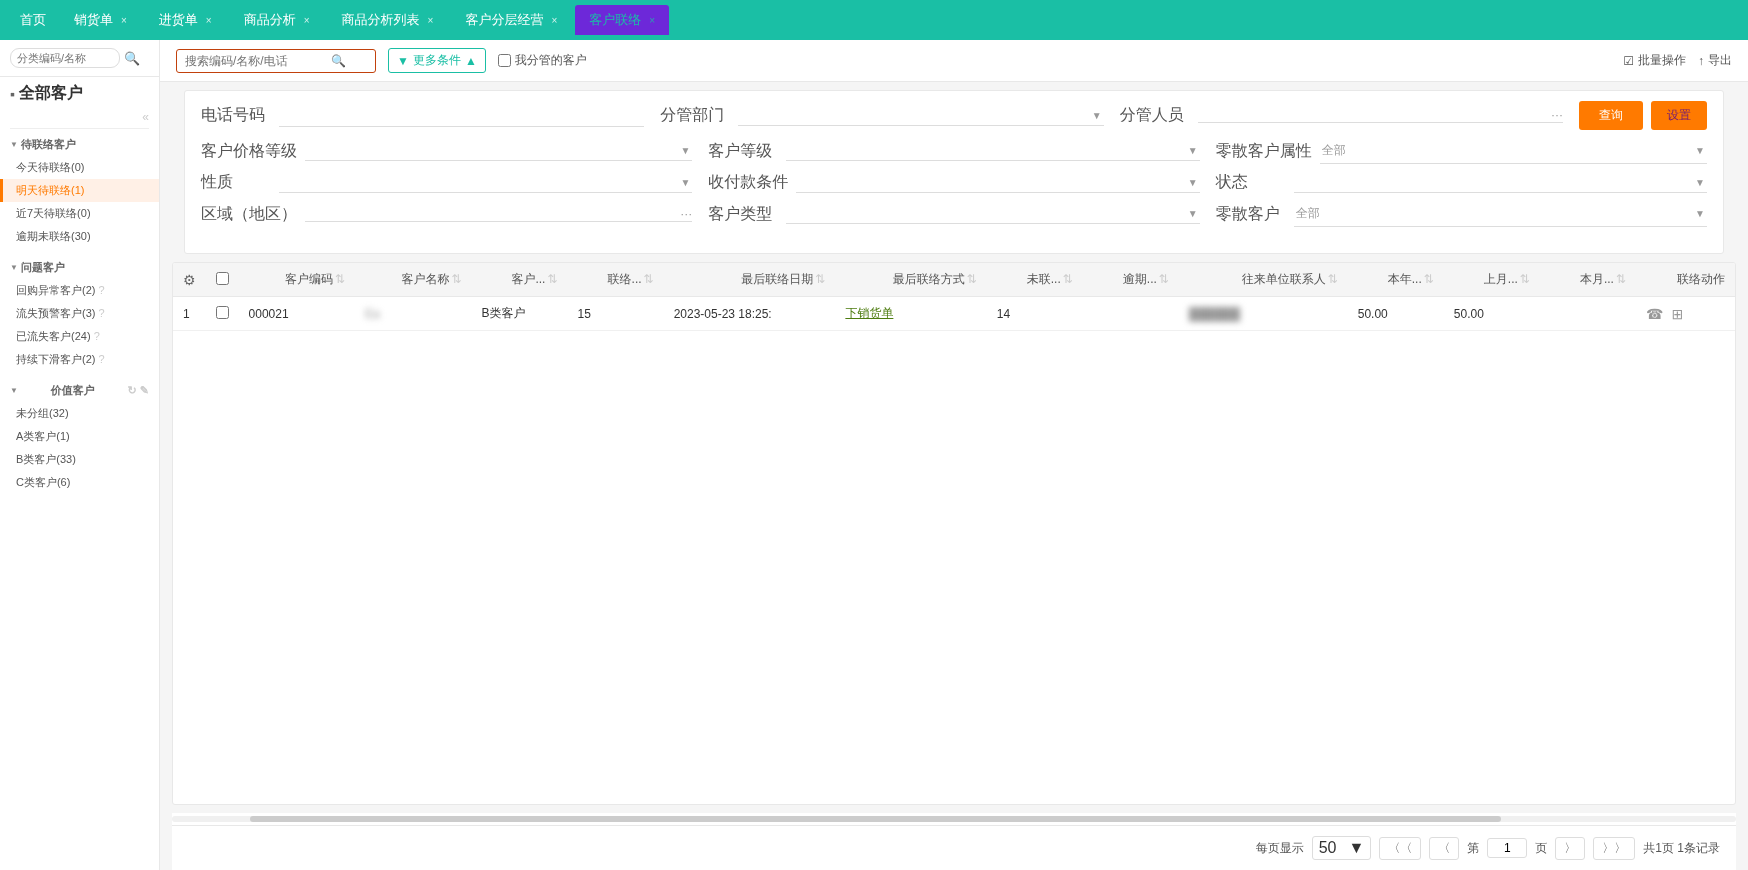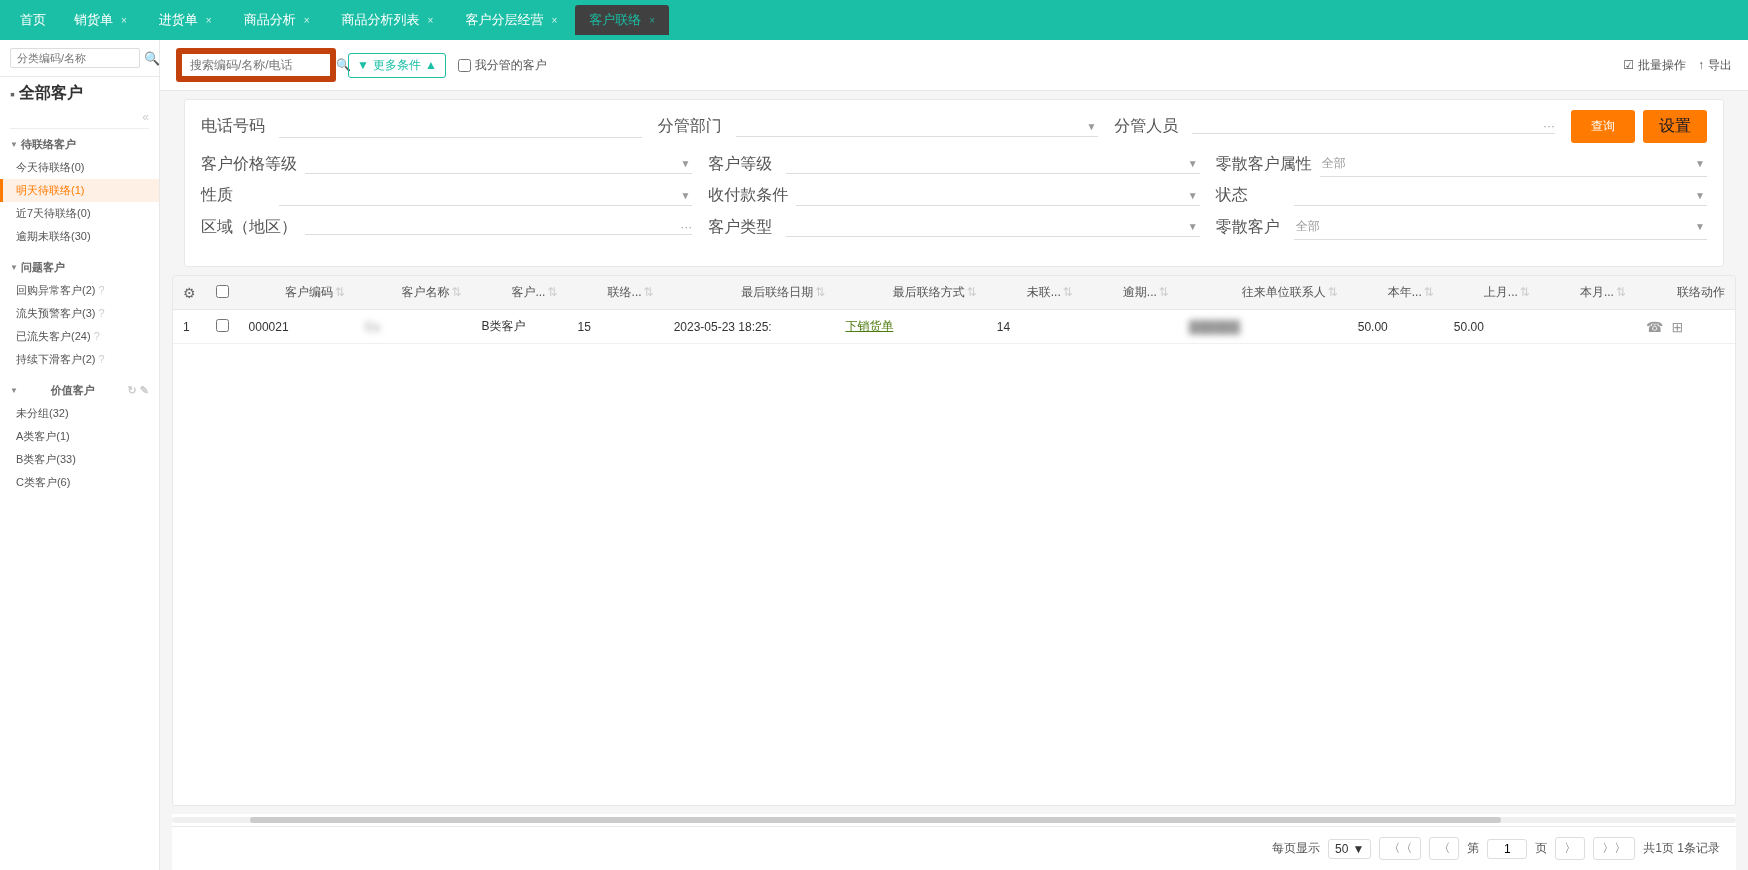--- a/index.html
+++ b/index.html
@@ -1,86 +1,86 @@
 <!DOCTYPE html>
 <html><head>
   <meta charset="utf-8">
   <style>
     * { margin: 0; padding: 0; box-sizing: border-box; }
     body { font-family: 'Microsoft YaHei', Arial, sans-serif; font-size: 12px; background: #f5f5f5; color: #333; width: 1748px; min-height: 870px; overflow-x: hidden; }
 
     
     .top-nav { background: #1abfa5; height: 40px; display: flex; align-items: center; padding: 0 10px; gap: 4px; }
     .nav-item { color: white; padding: 6px 14px; border-radius: 3px 3px 0 0; cursor: pointer; font-size: 13px; display: flex; align-items: center; gap: 4px; white-space: nowrap; }
-    .nav-item.active { background: #404040; color: #1abfa5; }
+    .nav-item.active { background: #6d28d9; color: #1abfa5; }
     .nav-item .close-x { font-size: 10px; opacity: 0.8; margin-left: 4px; }
     .nav-home { color: white; font-size: 13px; padding: 6px 10px; cursor: pointer; }
 
     
     .main-layout { display: flex; height: calc(870px - 40px); }
 
     
     .sidebar { width: 160px; background: white; border-right: 1px solid #e8e8e8; padding: 0; flex-shrink: 0; overflow-y: auto; }
     .sidebar-search { display: flex; align-items: center; padding: 8px 10px; border-bottom: 1px solid #e8e8e8; gap: 4px; }
-    .sidebar-search input { border: 1px solid #ddd; border-radius: 2px; padding: 3px 6px; font-size: 11px; width: 130px; outline: none; color: #999; }
+    .sidebar-search input { border: 1px solid #ddd; border-radius: 9px; padding: 3px 6px; font-size: 11px; width: 110px; outline: none; color: #999; }
     .sidebar-search .search-icon-btn { cursor: pointer; color: #999; font-size: 13px; }
     .sidebar-all { display: flex; align-items: center; padding: 6px 10px; font-weight: bold; font-size: 16px; cursor: pointer; }
     .sidebar-all::before { content: '▪'; margin-right: 4px; color: #666; font-size: 14px; }
 
     .sidebar-category { padding: 4px 0; }
     .sidebar-cat-title { padding: 4px 10px; font-size: 11px; color: #666; font-weight: bold; display: flex; align-items: center; gap: 3px; }
     .sidebar-cat-title::before { content: '▼'; font-size: 8px; color: #888; }
     .sidebar-item { padding: 4px 16px; font-size: 11px; color: #555; cursor: pointer; white-space: nowrap; overflow: hidden; text-overflow: ellipsis; }
     .sidebar-item.active { background: #fff0e6; color: #ff7a00; border-left: 3px solid #ff7a00; padding-left: 13px; }
 
     
     .content-area { flex: 1; display: flex; flex-direction: column; overflow: hidden; }
 
     
     .search-bar { background: white; padding: 8px 16px; border-bottom: 1px solid #e8e8e8; display: flex; align-items: center; gap: 12px; }
-    .search-input-wrap { display: flex; align-items: flex-start; border: 6px solid #c2410c; border-radius: 3px; padding: 4px 8px; gap: 6px; width: 160px; }
+    .search-input-wrap { display: flex; align-items: flex-start; border: 1px solid #c2410c; border-radius: 3px; padding: 4px 8px; gap: 6px; width: 200px; }
     .search-input-wrap input { border: none; outline: none; font-size: 12px; color: #999; width: 150px; }
     .search-icon { color: #ccc; cursor: pointer; }
     .more-conditions { display: flex; align-items: center; gap: 4px; color: #1abfa5; cursor: pointer; font-size: 12px; border: 1px solid #1abfa5; border-radius: 3px; padding: 3px 8px; }
     .my-customers-check { display: flex; align-items: center; gap: 4px; font-size: 12px; color: #555; cursor: pointer; }
     .right-actions { margin-left: auto; display: flex; align-items: center; gap: 12px; }
     .batch-op { display: flex; align-items: center; gap: 4px; font-size: 12px; color: #555; cursor: pointer; }
     .export-btn { display: flex; align-items: center; gap: 4px; font-size: 12px; color: #555; cursor: pointer; }
 
     
     .filter-area { background: white; border: 1px solid #e8e8e8; margin: 8px 12px 0 12px; border-radius: 3px; padding: 10px 16px; }
     .filter-row { display: flex; align-items: center; margin-bottom: 8px; gap: 16px; }
     .filter-row:last-child { margin-bottom: 16px; }
     .filter-item { display: flex; align-items: center; flex: 1; min-width: 0; gap: 8px; }
     .filter-label { color: #555; font-size: 16px; white-space: nowrap; min-width: 70px; }
     .filter-select { flex: 1; border: none; border-bottom: 1px solid #ddd; padding: 4px 2px; font-size: 12px; color: #999; display: flex; align-items: center; justify-content: space-between; cursor: pointer; }
     .filter-select .arrow { color: #999; font-size: 10px; }
     .filter-input { flex: 1; border: none; border-bottom: 1px solid #ddd; padding: 4px 2px; font-size: 12px; color: #999; outline: none; }
     .filter-btn-group { display: flex; gap: 8px; margin-left: auto; }
     .query-btn { background: #ff7a00; color: white; border: none; border-radius: 3px; padding: 4px 20px; font-size: 12px; cursor: pointer; }
-    .reset-btn { background: #ff7a00; color: #0f172a; border: none; border-radius: 3px; padding: 6px 16px; font-size: 16px; cursor: pointer; }
+    .reset-btn { background: #ff7a00; color: #701a75; border: none; border-radius: 3px; padding: 6px 16px; font-size: 12px; cursor: pointer; }
     .ellipsis-btn { color: #999; cursor: pointer; font-size: 12px; }
 
     
     .table-wrap { margin: 8px 12px; background: white; border: 1px solid #e8e8e8; border-radius: 3px; overflow-x: auto; flex: 1; }
     table { width: 100%; border-collapse: collapse; font-size: 12px; }
     thead tr { background: #f5f5f5; }
     th { padding: 8px 10px; text-align: right; border-bottom: 1px solid #e8e8e8; color: #555; font-weight: normal; white-space: nowrap; }
     th .sort-icon { color: #ccc; margin-left: 2px; }
     td { padding: 8px 10px; border-bottom: 1px solid #f0f0f0; color: #333; white-space: nowrap; }
     .th-settings { width: 30px; text-align: center; }
     .th-checkbox { width: 30px; text-align: center; }
     .link-cell { color: #4d7c0f; cursor: pointer; text-decoration: underline; }
     .action-icons { display: flex; gap: 8px; align-items: center; }
     .action-icon { color: #999; cursor: pointer; font-size: 14px; }
 
     
     .pagination { background: white; border-top: 1px solid #e8e8e8; padding: 10px 16px; display: flex; align-items: center; justify-content: flex-end; gap: 8px; font-size: 12px; margin: 0 12px; }
     .page-size-label { color: #555; }
-    .page-size-select { border: 1px solid #ddd; border-radius: 3px; padding: 2px 6px; font-size: 12px; color: #333; display: flex; align-items: center; gap: 4px; cursor: pointer; }
+    .page-size-select { border: 1px solid #ddd; border-radius: 3px; padding: 2px 6px; font-size: 16px; color: #333; display: flex; align-items: center; gap: 12px; cursor: pointer; }
     .page-nav-btn { border: 1px solid #ddd; border-radius: 3px; padding: 2px 8px; cursor: pointer; color: #555; background: white; font-size: 12px; }
     .page-num-input { border: 1px solid #ddd; border-radius: 3px; padding: 2px 6px; width: 40px; text-align: center; font-size: 12px; }
     .page-info { color: #555; }
     .total-info { color: #555; }
 
     
     .table-wrap::-webkit-scrollbar { height: 6px; }
     .table-wrap::-webkit-scrollbar-thumb { background: #ccc; border-radius: 3px; }
 
     

